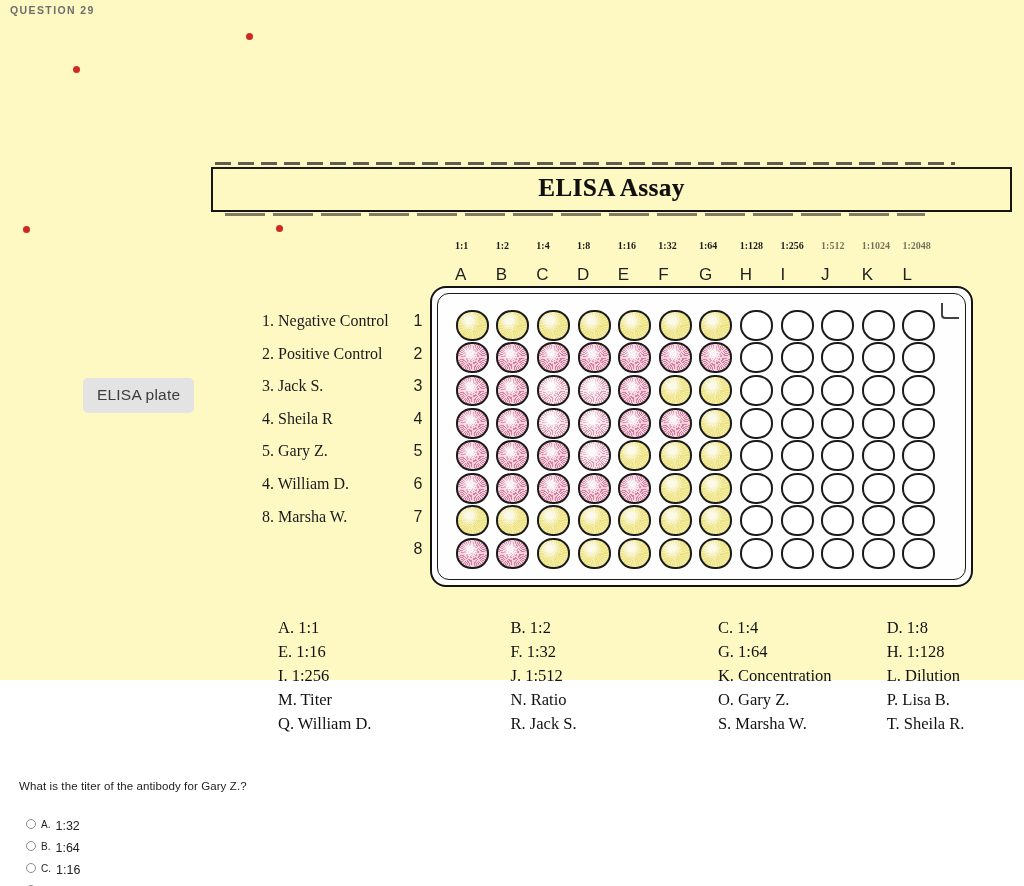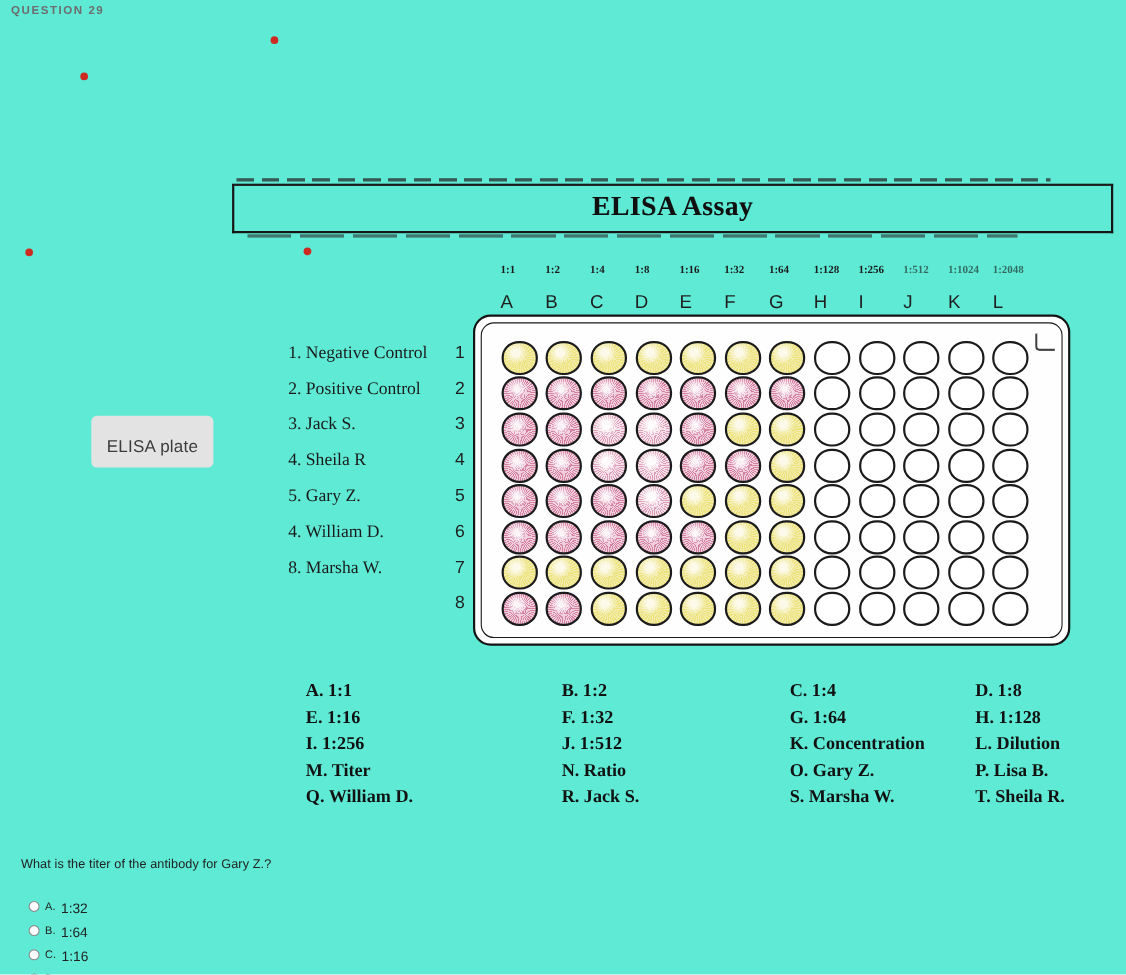--- a/index.html
+++ b/index.html
@@ -4,39 +4,39 @@
 <title>Question 29 — ELISA Assay</title>
 <style>
   * { box-sizing: border-box; }
   html, body {
     margin: 0; padding: 0;
     width: 1024px; height: 886px;
     background: #ffffff;
     font-family: "Liberation Sans", sans-serif;
     overflow: hidden;
   }
-  #root { position: relative; width: 1024px; height: 886px; background:#5eead4; }
+  #root { position: relative; width: 1024px; height: 680px; background:#fef9c3; }
 
   
   .question-label {
     position: absolute; left: 10px; top: 4px;
     font-size: 10.5px; font-weight: 700; letter-spacing: 1.4px;
     color: #6d6d6d;
   }
 
   
   .red-dot {
     position: absolute; width: 7px; height: 7px; border-radius: 50%;
     background: #cf2a22;
   }
 
   
   .tooltip-chip {
     position: absolute; left: 83px; top: 378px;
-    padding: 20px 14px 9px 14px;
+    padding: 8px 14px 9px 14px;
     background: #e3e3e3; border-radius: 5px;
     font-size: 15.5px; color: #3c3c3c; letter-spacing: .2px;
     white-space: nowrap;
   }
 
   
   .figure { position: absolute; left: 0; top: 0; width: 1024px; height: 760px; }
 
   .title-frame {
     position: absolute; left: 211px; top: 167px; width: 801px; height: 45px;
@@ -146,21 +146,21 @@
   }
   .well.empty { background: #ffffff; }
 
   
   .answer-key {
     position: absolute; left: 278px; top: 618px; width: 740px;
   }
   .ak-row { display: flex; height: 24px; }
   .ak-row .ak {
     font-family: "Liberation Serif", serif;
-    font-weight: 700; font-size: 16.5px; color: #111;
+    font-weight: 400; font-size: 16.5px; color: #111;
     filter: blur(.2px); white-space: nowrap;
   }
   .ak-row .ak:nth-child(1) { width: 248px; }
   .ak-row .ak:nth-child(2) { width: 221px; }
   .ak-row .ak:nth-child(3) { width: 180px; }
   .ak-row .ak:nth-child(4) { width: 140px; }
 
   
   .mc { position: absolute; left: 19px; top: 780px; width: 420px; }
   .mc-stem {

